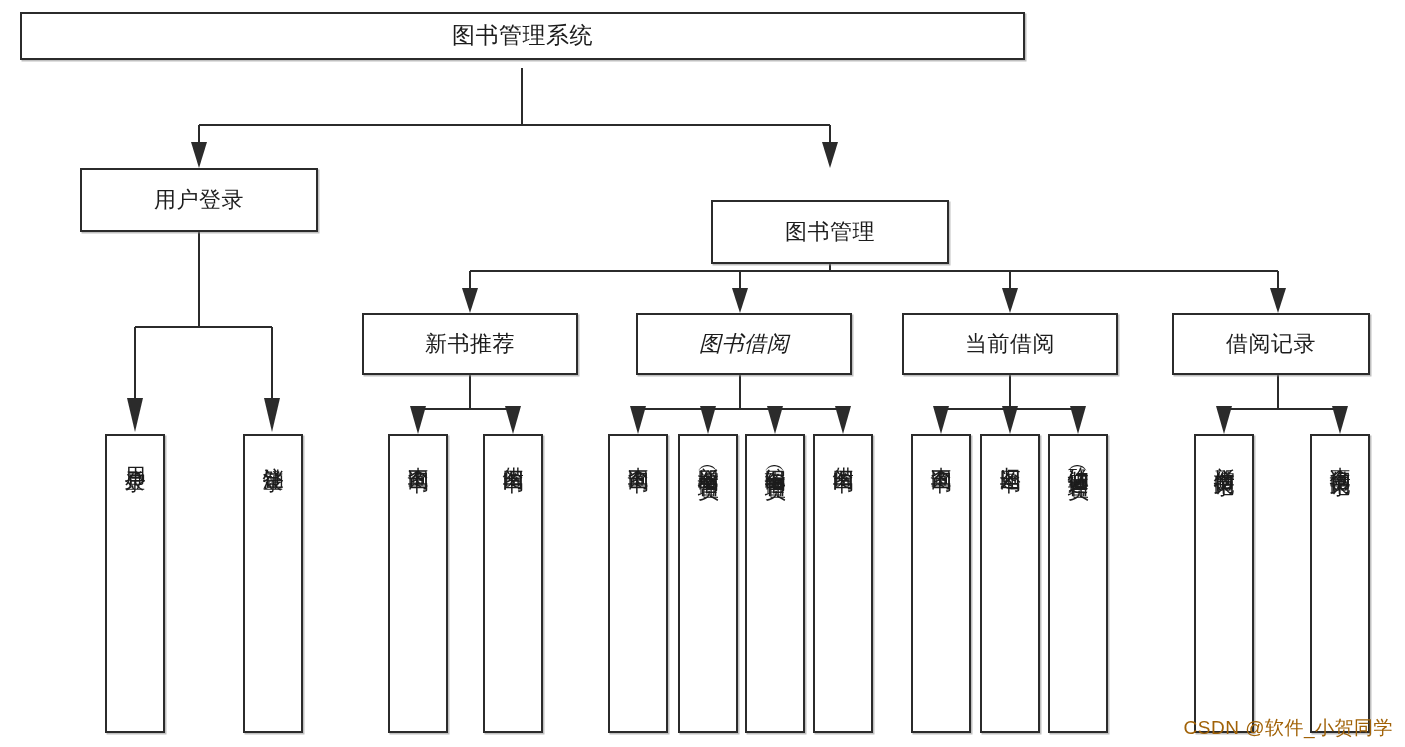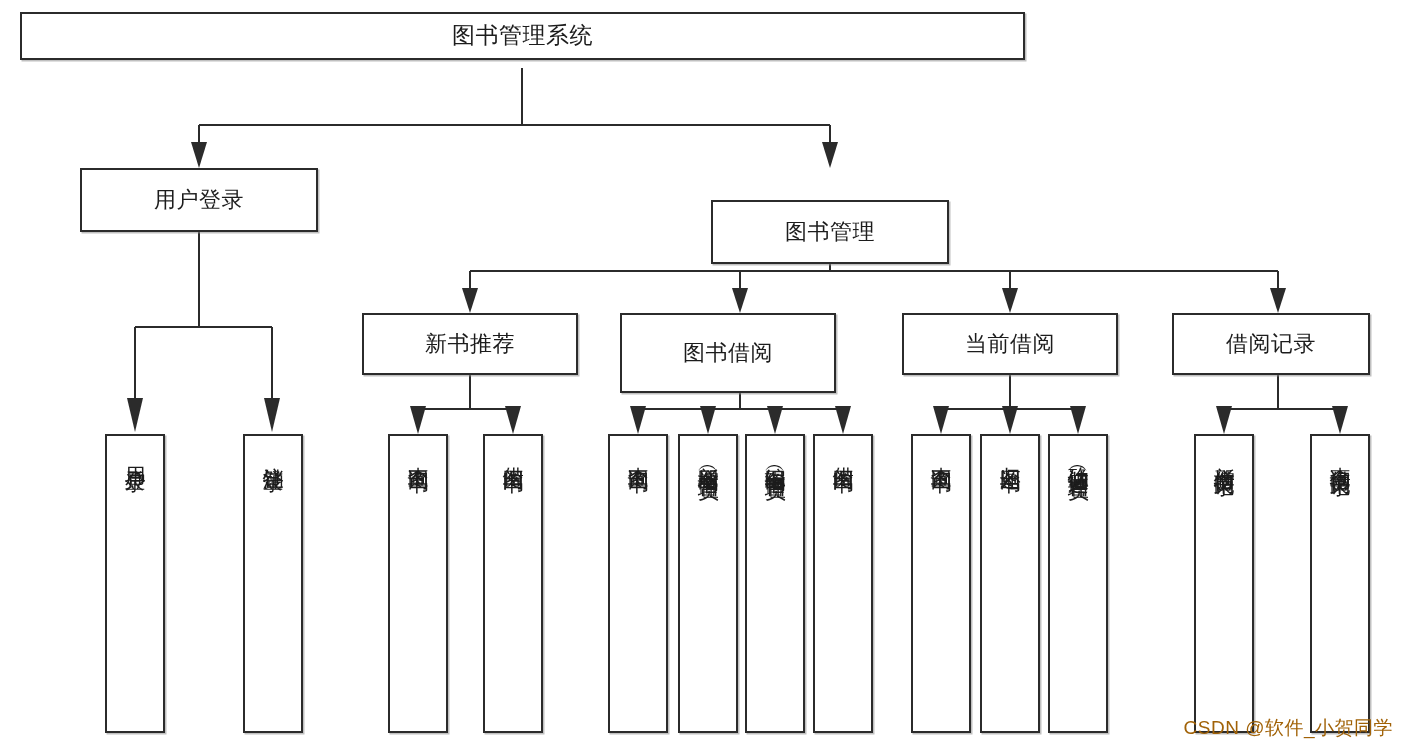--- a/index.html
+++ b/index.html
@@ -166,21 +166,21 @@
   <div class="node branch" style="left:80px; top:168px; width:238px; height:64px;">
     <span class="label">用户登录</span>
   </div>
   <div class="node branch" style="left:711px; top:168px; width:238px; height:64px;margin-top:32px;">
     <span class="label">图书管理</span>
   </div>
 
   <div class="node branch" style="left:362px; top:313px; width:216px; height:62px;">
     <span class="label">新书推荐</span>
   </div>
-  <div class="node branch" style="left:620px; top:313px; width:216px; height:80px;">
+  <div class="node branch" style="left:636px; top:313px; width:216px; height:62px;font-style:italic;">
     <span class="label">图书借阅</span>
   </div>
   <div class="node branch" style="left:902px; top:313px; width:216px; height:62px;">
     <span class="label">当前借阅</span>
   </div>
   <div class="node branch" style="left:1172px; top:313px; width:198px; height:62px;">
     <span class="label">借阅记录</span>
   </div>
 
   <div class="node leaf" style="left:105px; top:434px; width:60px; height:299px;">

